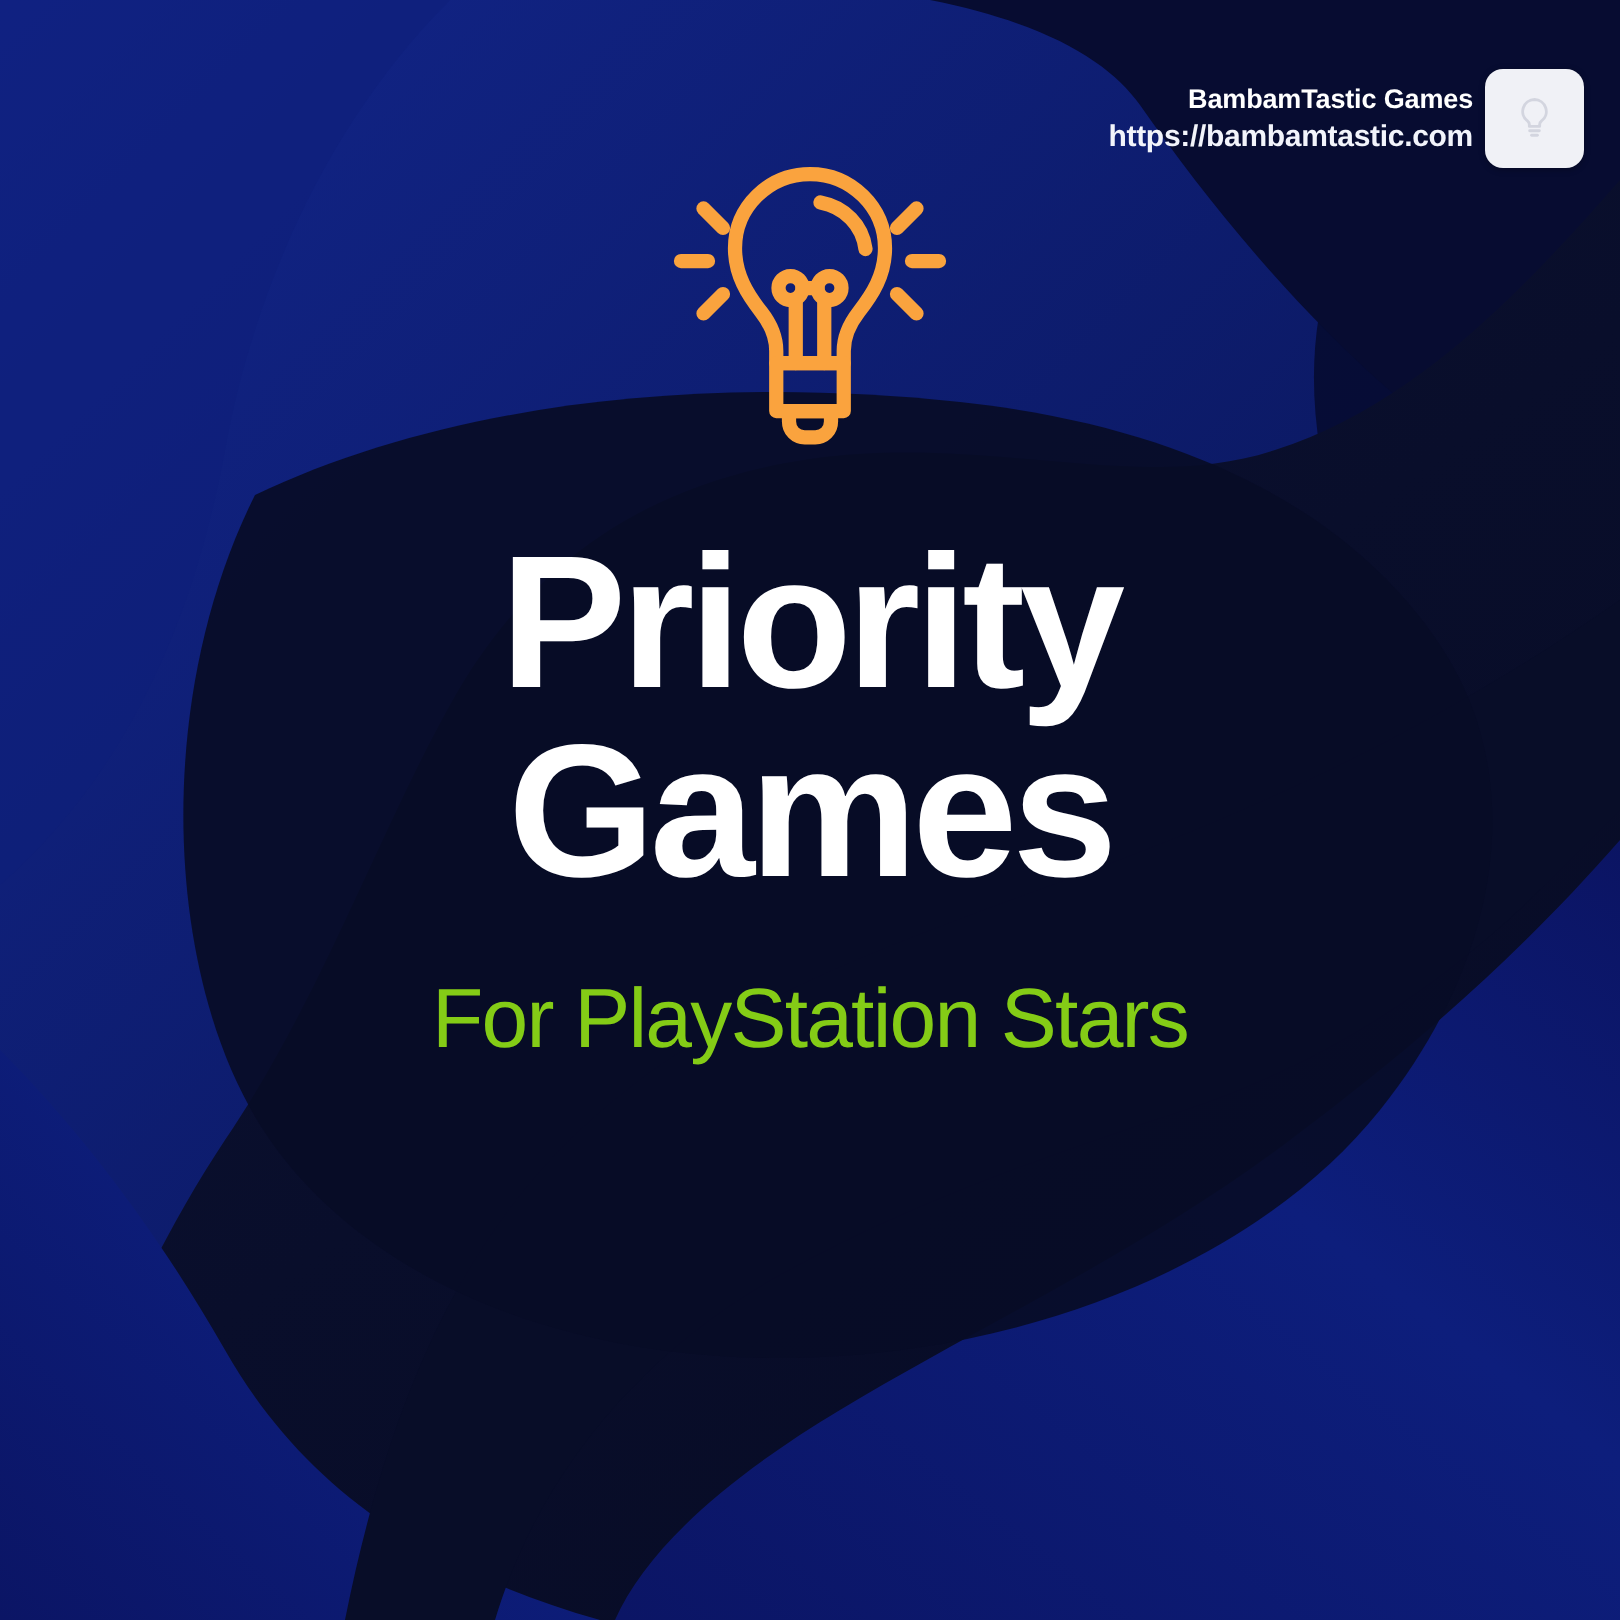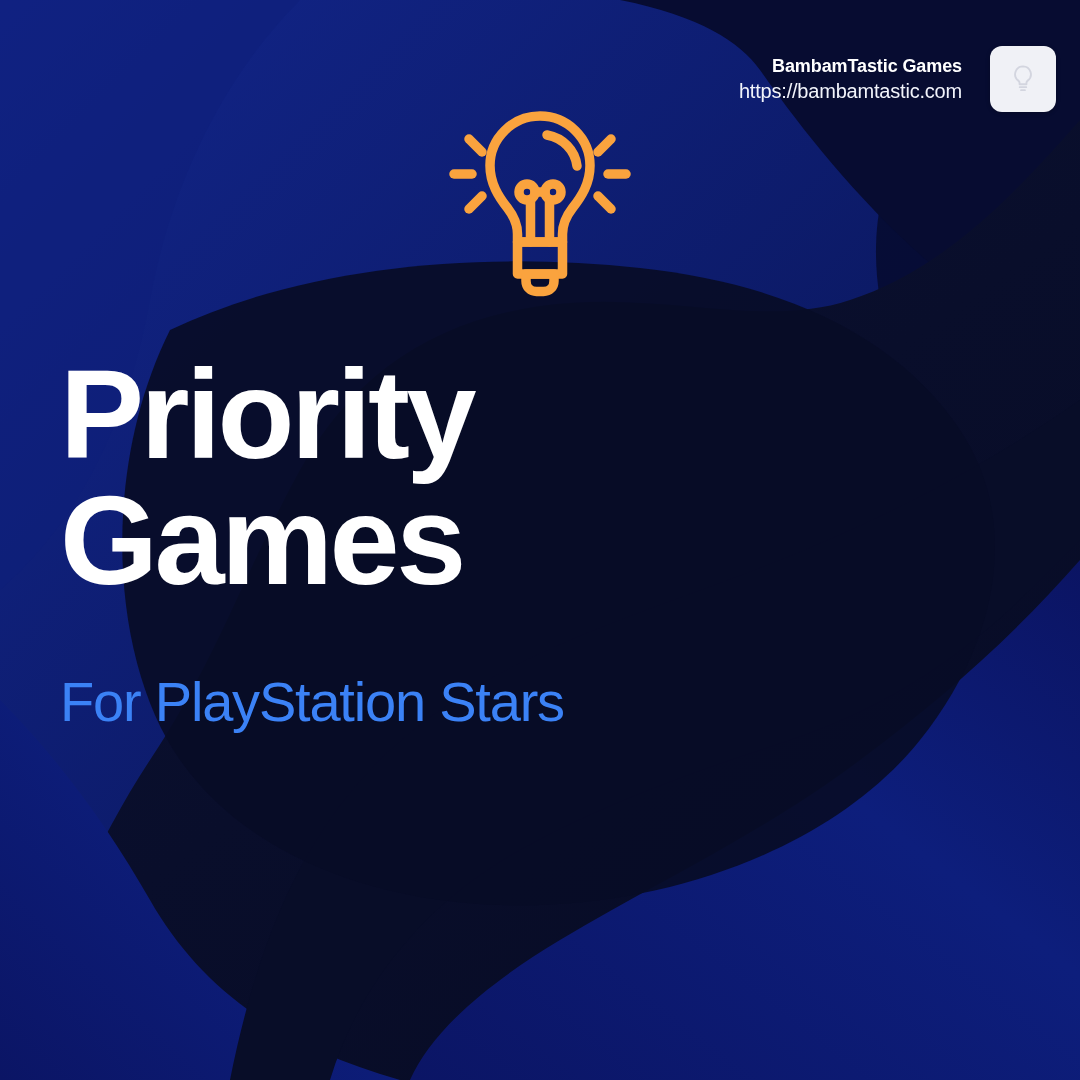--- a/index.html
+++ b/index.html
@@ -26,39 +26,39 @@
     display: block;
   }
 
   
   .brand-block {
     position: absolute;
     top: 46px;
     right: 24px;
     display: flex;
     align-items: flex-start;
-    gap: 28px;
+    gap: 8px;
     z-index: 5;
   }
   .brand-text {
     text-align: right;
     padding-top: 8px;
   }
   .brand-name {
     color: #ffffff;
     font-size: 18px;
     font-weight: 700;
     letter-spacing: -0.1px;
     line-height: 1.35;
     white-space: nowrap;
   }
   .brand-url {
     color: #f2f4fb;
     font-size: 20px;
-    font-weight: 400;
+    font-weight: 700;
     letter-spacing: -0.2px;
     line-height: 1.35;
     white-space: nowrap;
     margin-left: 36px;
   }
   .brand-logo {
     width: 66px;
     height: 66px;
     border-radius: 12px;
     background: #f0f1f6;
@@ -81,35 +81,36 @@
     z-index: 4;
   }
 
   
   .content {
     position: absolute;
     top: 352px;
     left: 0;
     right: 0;
     z-index: 4;
+    text-align: center;
     padding: 0 60px;
     box-sizing: border-box;
   }
   .headline {
     color: #ffffff;
     font-size: 126px;
     font-weight: 700;
     line-height: 1.0;
     letter-spacing: -3.5px;
     margin: 0;
   }
   .headline .ln { display: block; }
   .subhead {
-    margin-top: 67px;
-    color: #3b82f6;
+    margin-top: 44px;
+    color: #84cc16;
     font-size: 56px;
     font-weight: 300;
     line-height: 1.12;
     letter-spacing: -1.2px;
   }
   .subhead .ln { display: block; }
 </style>
 </head>
 <body>
 

